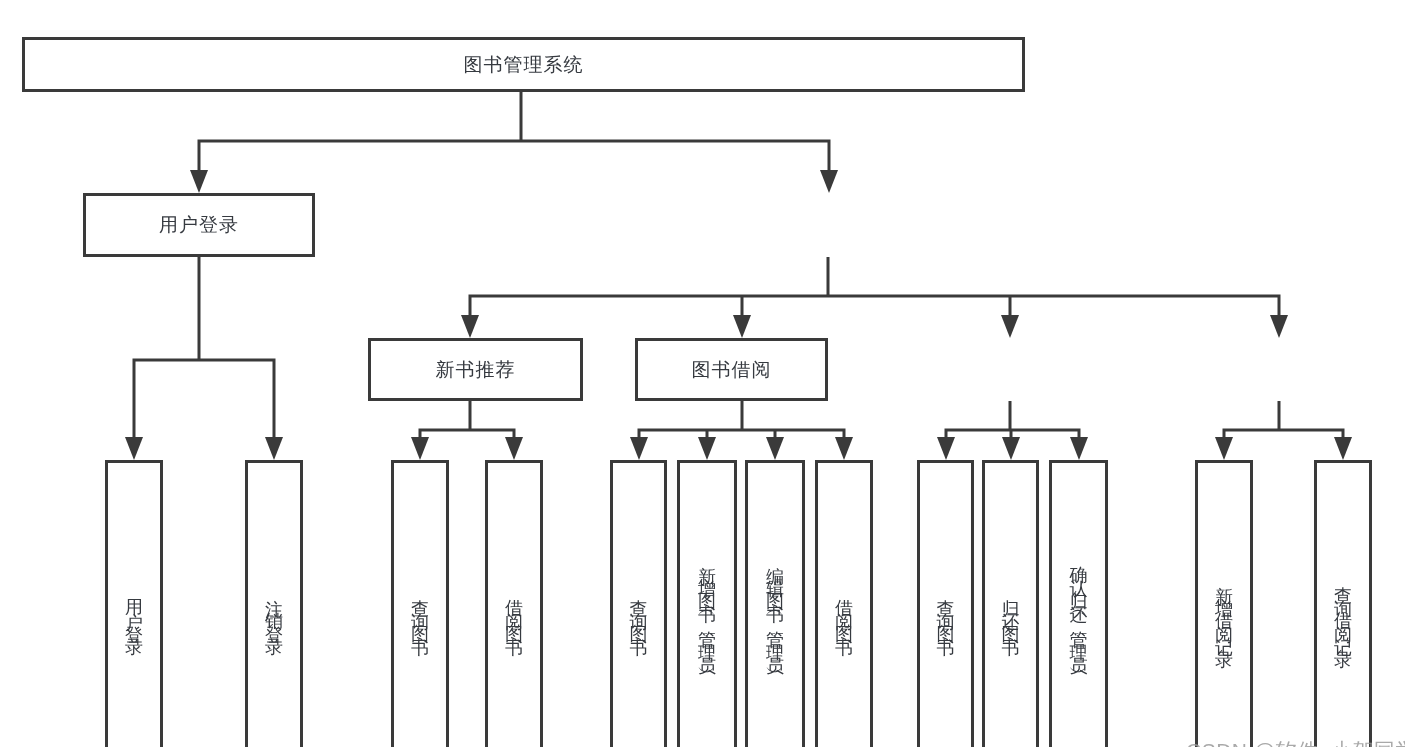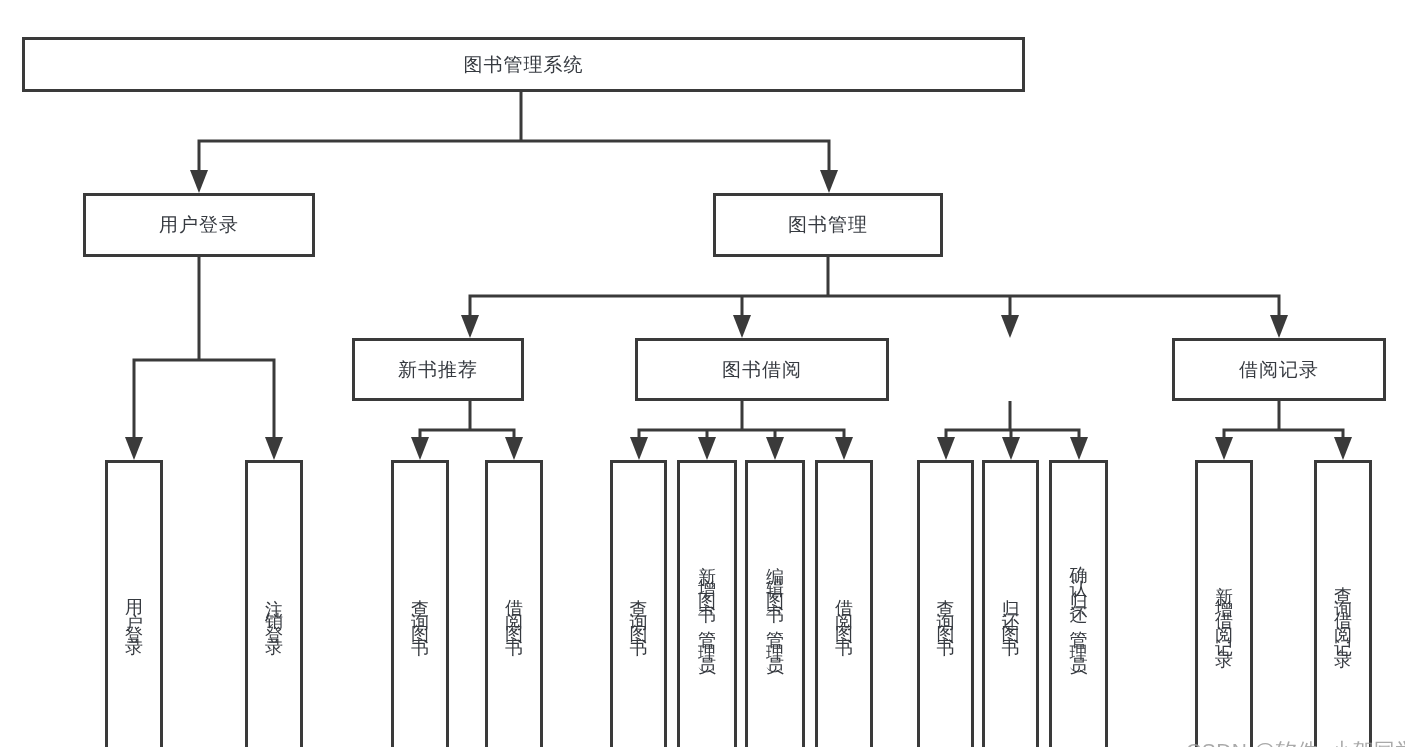--- a/index.html
+++ b/index.html
@@ -84,25 +84,23 @@
       <polygon points="1002,413 1020,413 1011,436"></polygon>
       <polygon points="1070,413 1088,413 1079,436"></polygon>
       <polygon points="1215,413 1233,413 1224,436"></polygon>
       <polygon points="1334,413 1352,413 1343,436"></polygon>
     </g>
   </svg>
 
   <div class="box hbox" style="left:22px;top:13px;width:1003px;height:55px">图书管理系统</div>
 
   <div class="box hbox" style="left:83px;top:169px;width:232px;height:64px">用户登录</div>
-  <div class="box hbox" style="left:713px;top:169px;width:230px;height:64px">图书管理</div>
 
-  <div class="box hbox" style="left:352px;top:314px;width:172px;height:63px">新书推荐</div>
-  <div class="box hbox" style="left:635px;top:314px;width:254px;height:63px">图书借阅</div>
-  <div class="box hbox" style="left:1172px;top:314px;width:214px;height:63px">借阅记录</div>
+  <div class="box hbox" style="left:368px;top:314px;width:215px;height:63px">新书推荐</div>
+  <div class="box hbox" style="left:635px;top:314px;width:193px;height:63px">图书借阅</div>
 
   <div class="box vbox" style="left:105px;top:436px;width:58px;height:301px">
     <span class="vtext">用户登录</span>
   </div>
   <div class="box vbox" style="left:245px;top:436px;width:58px;height:301px">
     <span class="vtext">注销登录</span>
   </div>
 
   <div class="box vbox" style="left:391px;top:436px;width:58px;height:301px">
     <span class="vtext">查询图书</span>

